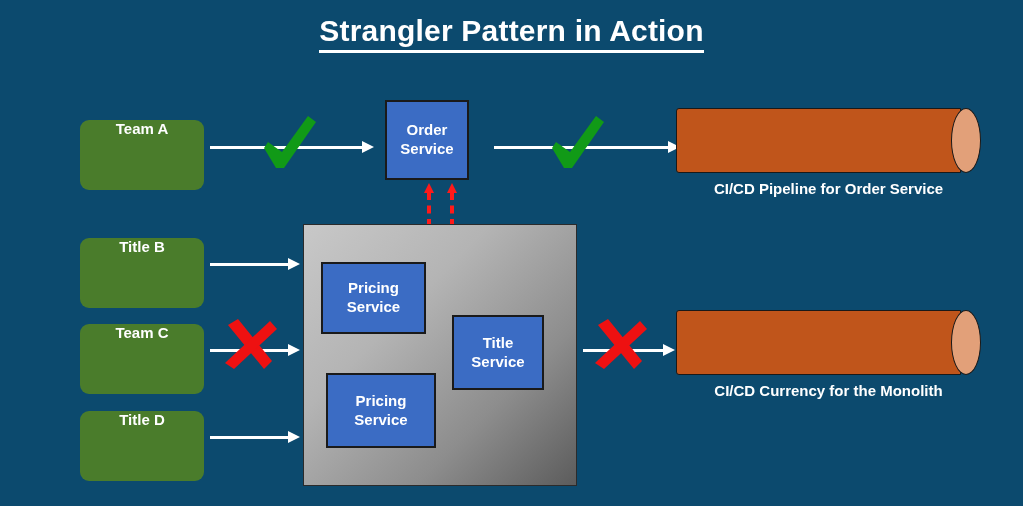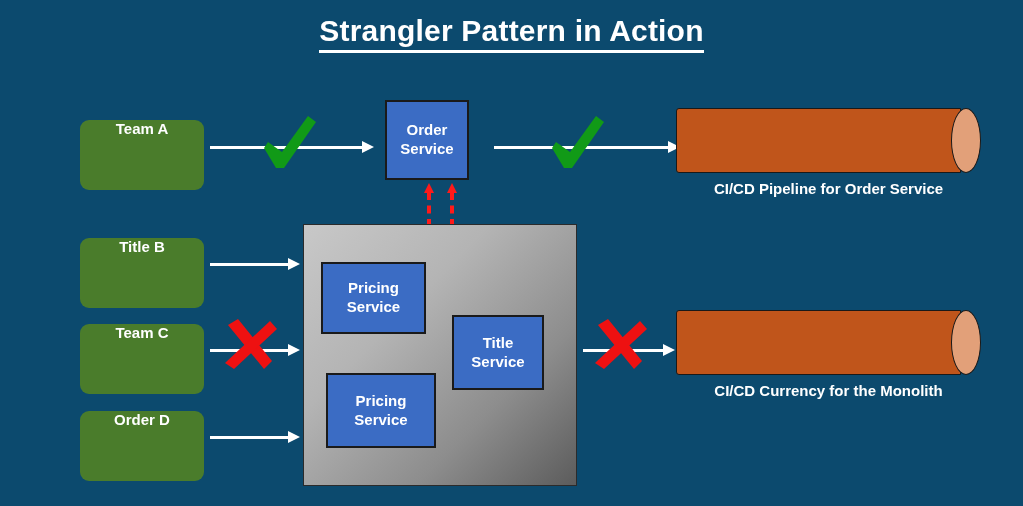--- a/index.html
+++ b/index.html
@@ -172,21 +172,21 @@
 
   <div class="team-box" style="left:80px; top:238px;">
     <span>Title B</span>
   </div>
 
   <div class="team-box" style="left:80px; top:324px;">
     <span>Team C</span>
   </div>
 
   <div class="team-box" style="left:80px; top:411px;">
-    <span>Order D</span>
+    <span>Title D</span>
   </div>
 
   <div class="arrow-h" style="left:210px; top:140px; width:164px;">
     <div class="shaft" style="width:152px;"></div>
     <div class="head" style="left:152px;"></div>
   </div>
 
   <div class="arrow-h" style="left:210px; top:257px; width:90px;">
     <div class="shaft" style="width:78px;"></div>
     <div class="head" style="left:78px;"></div>

